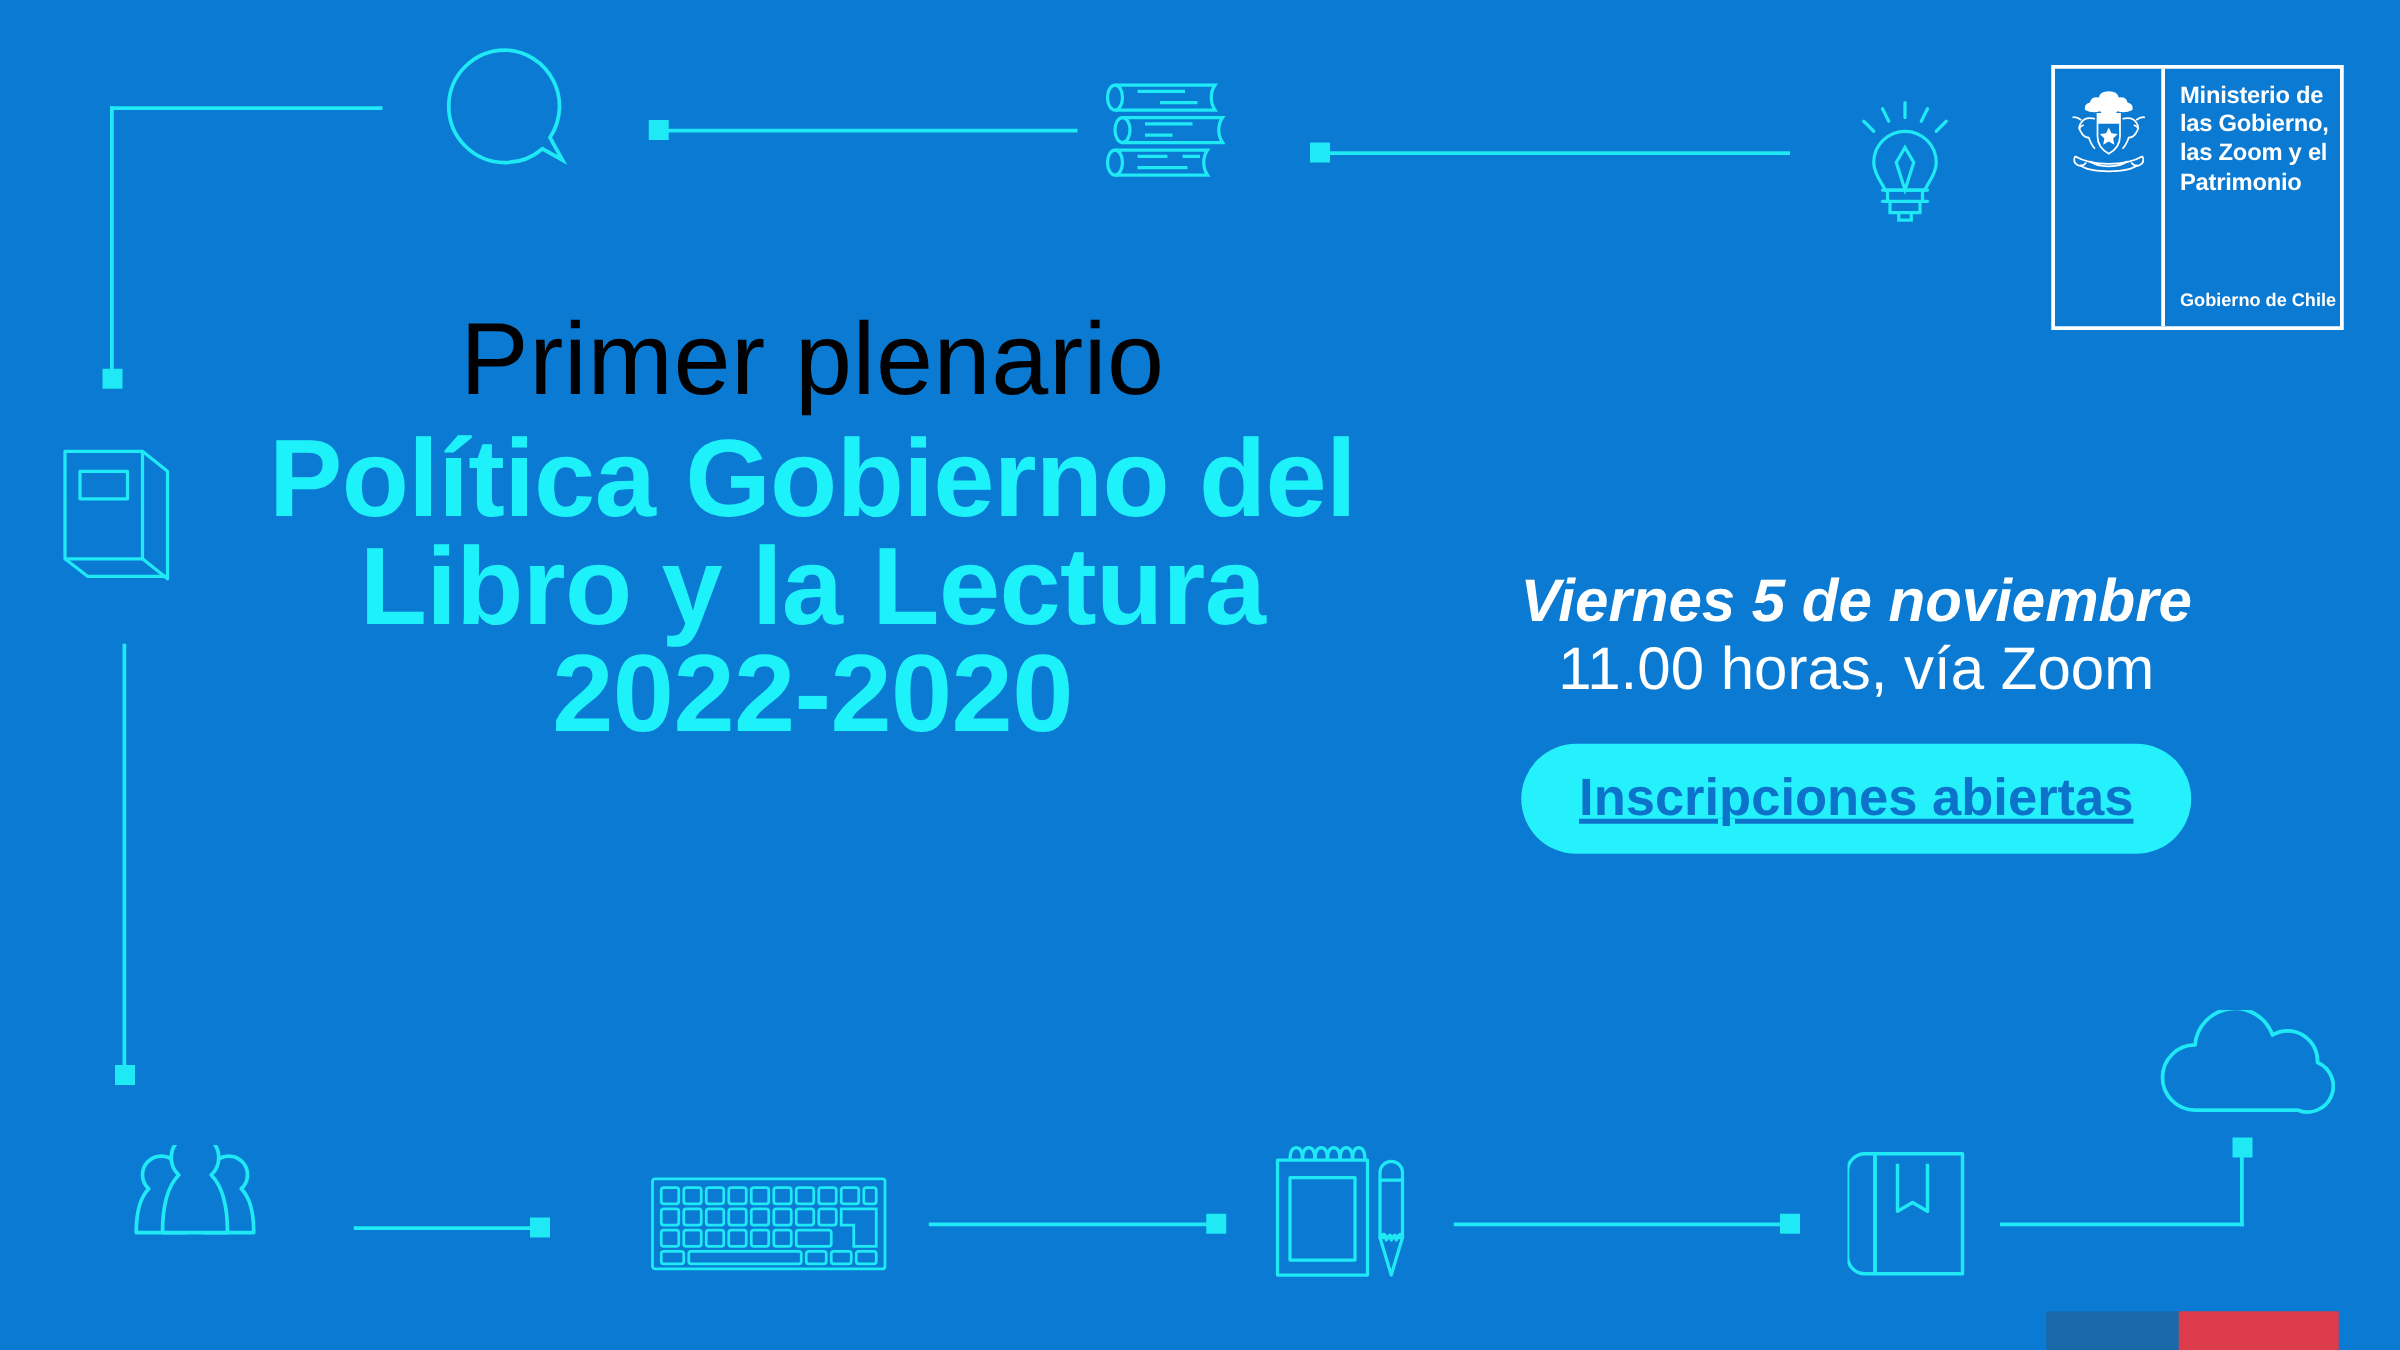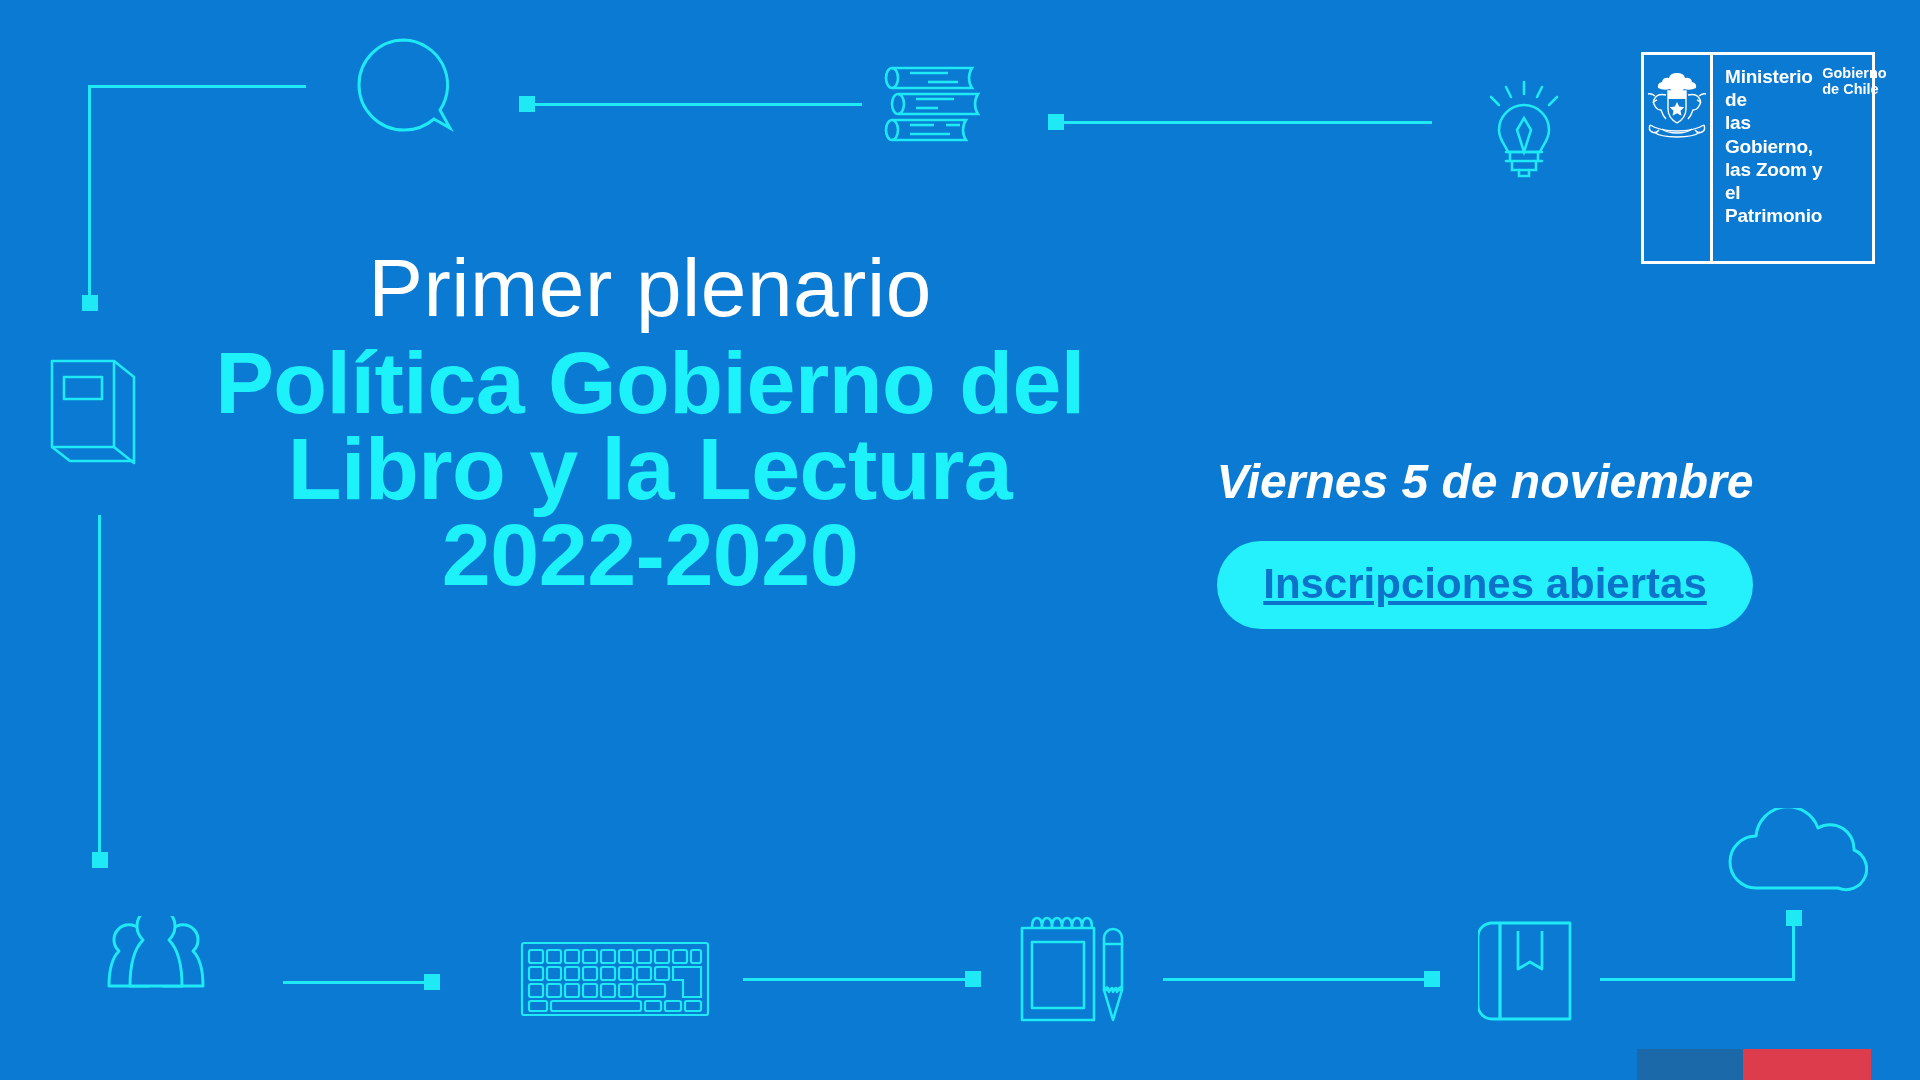--- a/index.html
+++ b/index.html
@@ -43,21 +43,21 @@
     position: absolute;
     left: 0;
     top: 246px;
     width: 1300px;
     text-align: center;
   }
   .eyebrow {
     font-size: 82px;
     line-height: 1.02;
     font-weight: 300;
-    color: #ffffff;
+    color: #000000;
     letter-spacing: 0.5px;
   }
   .maintitle {
     margin-top: 10px;
     font-size: 88px;
     line-height: 0.98;
     font-weight: 700;
     color: #1df2fb;
     letter-spacing: -0.5px;
     font-stretch: condensed;
@@ -120,21 +120,21 @@
     box-sizing: border-box;
     display: flex;
     align-items: flex-start;
     justify-content: center;
     padding-top: 14px;
   }
   .logo-right {
     flex: 1;
     padding: 10px 0 8px 12px;
     display: flex;
-    flex-direction: row;
+    flex-direction: column;
     justify-content: space-between;
   }
   .logo-title {
     color: #ffffff;
     font-size: 19px;
     font-weight: 700;
     line-height: 1.22;
     letter-spacing: -0.2px;
   }
   .logo-title .ln { display: block; }
@@ -331,20 +331,21 @@
     <div class="maintitle">
       <span class="ln">Política Gobierno del</span>
       <span class="ln">Libro y la Lectura</span>
       <span class="ln">2022-2020</span>
     </div>
   </div>
 
   <div class="right-block">
     <div class="datetext">
       <span class="ln1">Viernes 5 de noviembre</span>
+      <span class="ln2">11.00 horas, vía Zoom</span>
     </div>
     <button class="cta">Inscripciones abiertas</button>
   </div>
 
   <div class="logo">
     <div class="logo-left">
       <svg width="66" height="76" viewBox="0 0 66 76" fill="none" stroke="#ffffff" stroke-width="1.4">
 
         <path d="M33 4 q-7 0 -8 5 q-6 -1 -7 4 q-5 1 -4 6 q6 3 12 1 q3 4 7 4 q4 0 7 -4 q6 2 12 -1 q1 -5 -4 -6 q-1 -5 -7 -4 q-1 -5 -8 -5 Z" fill="#ffffff" stroke="none"></path>
 

